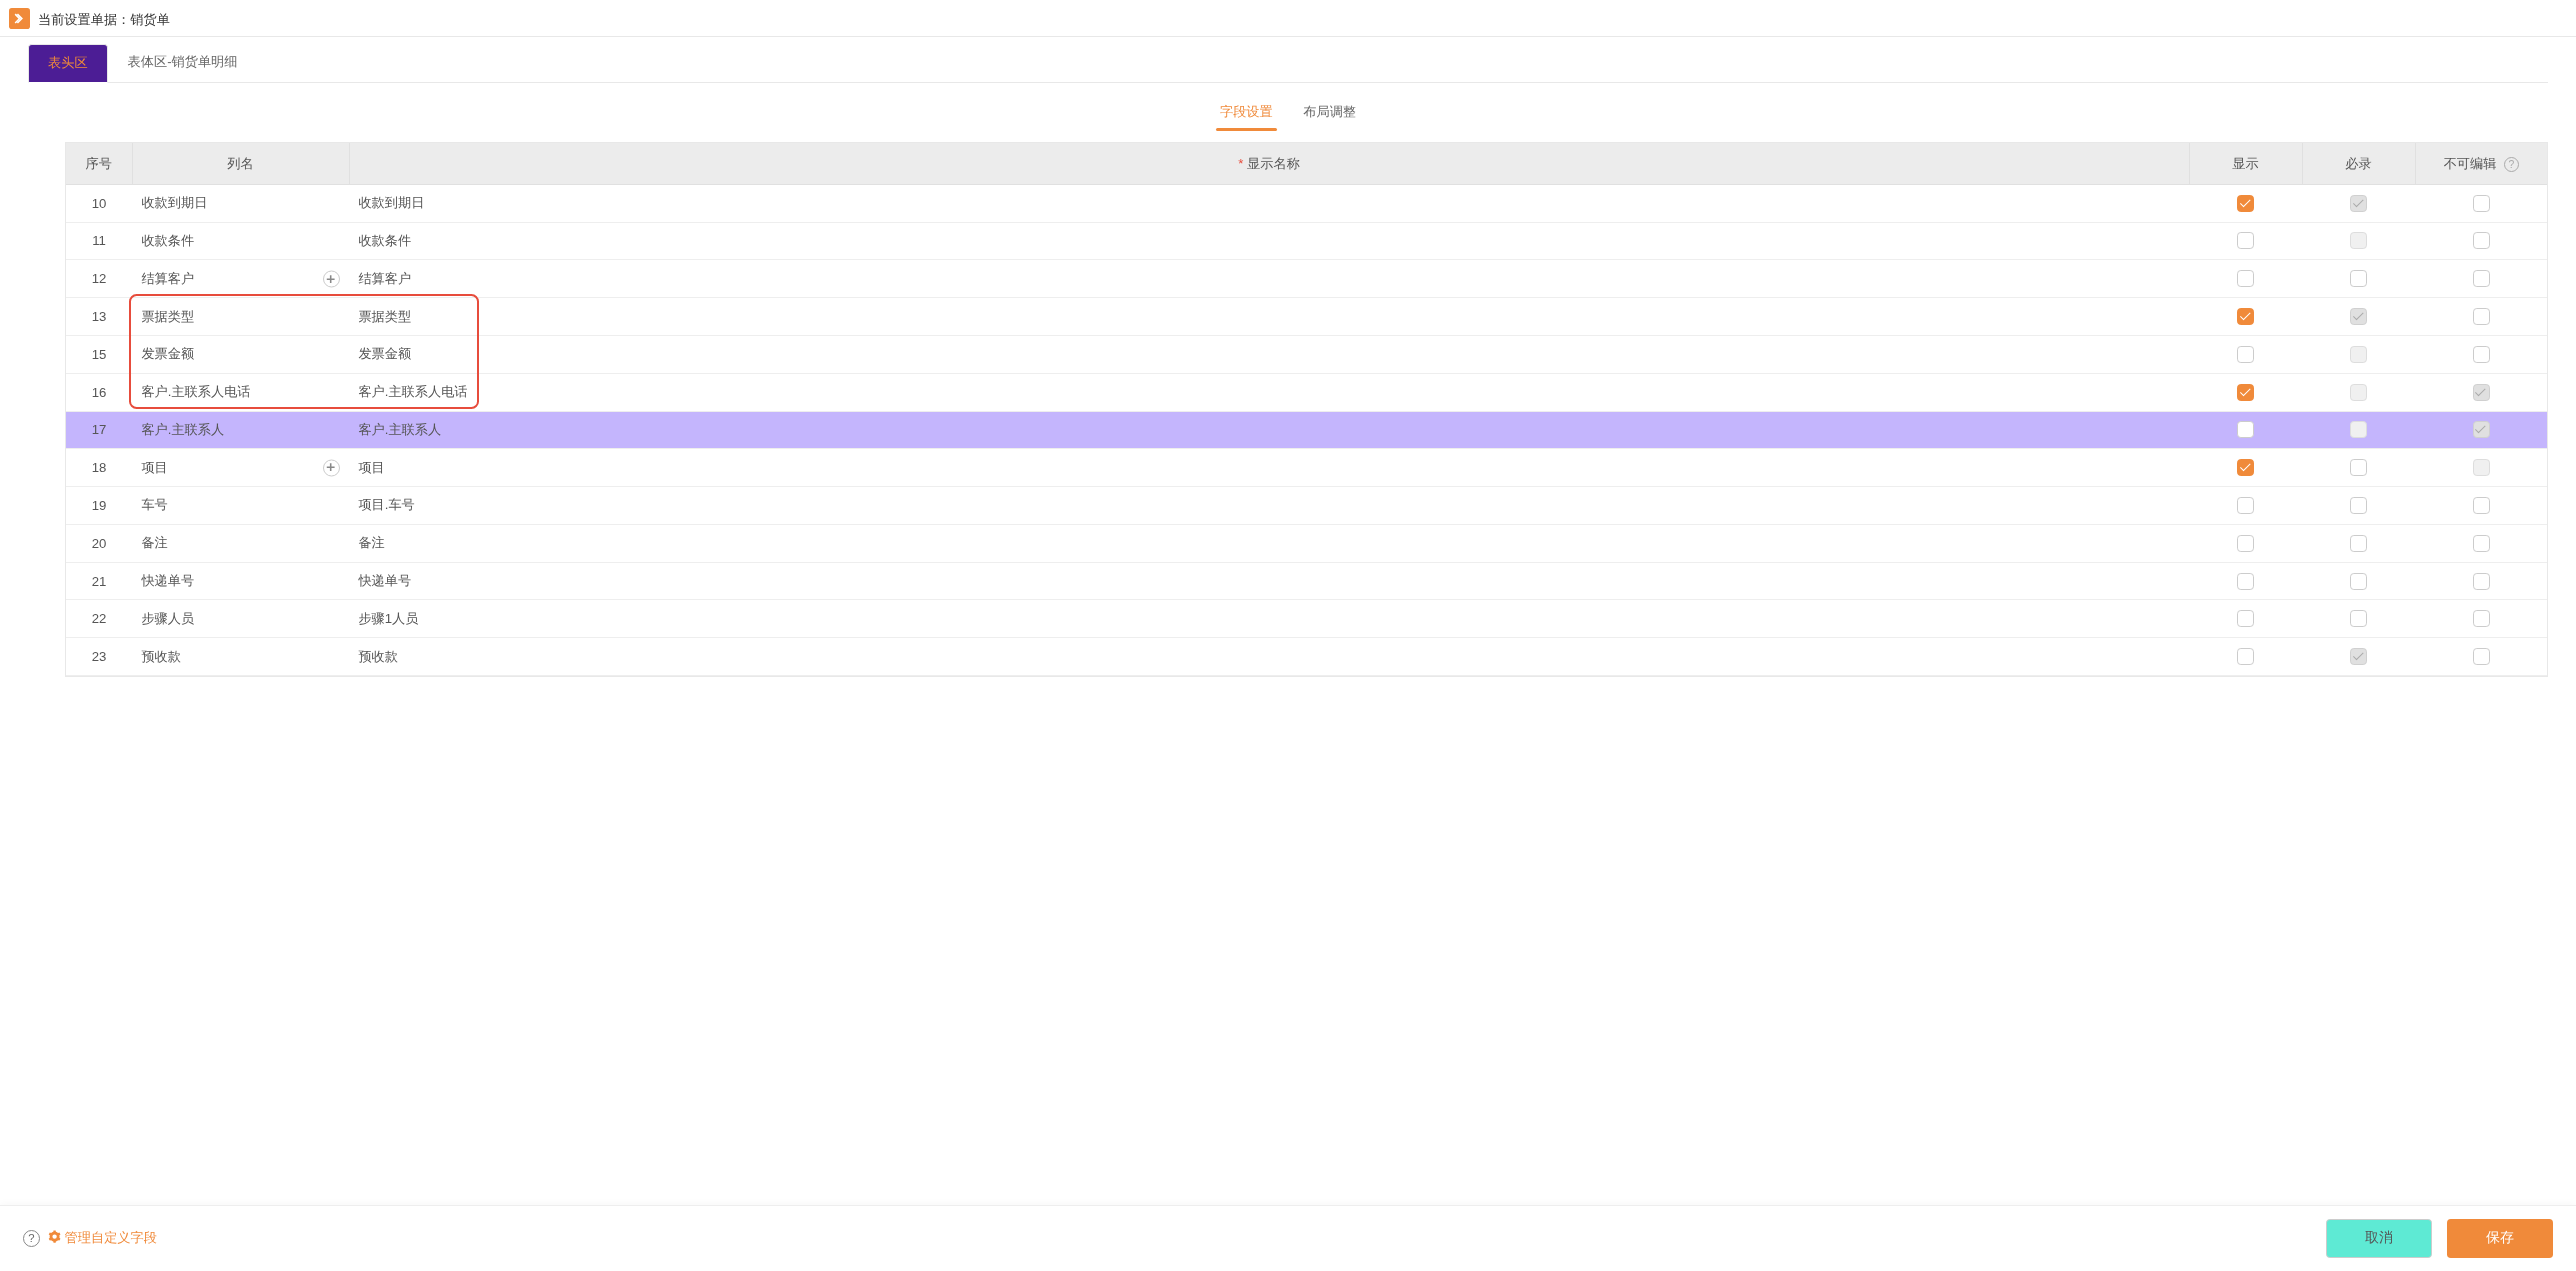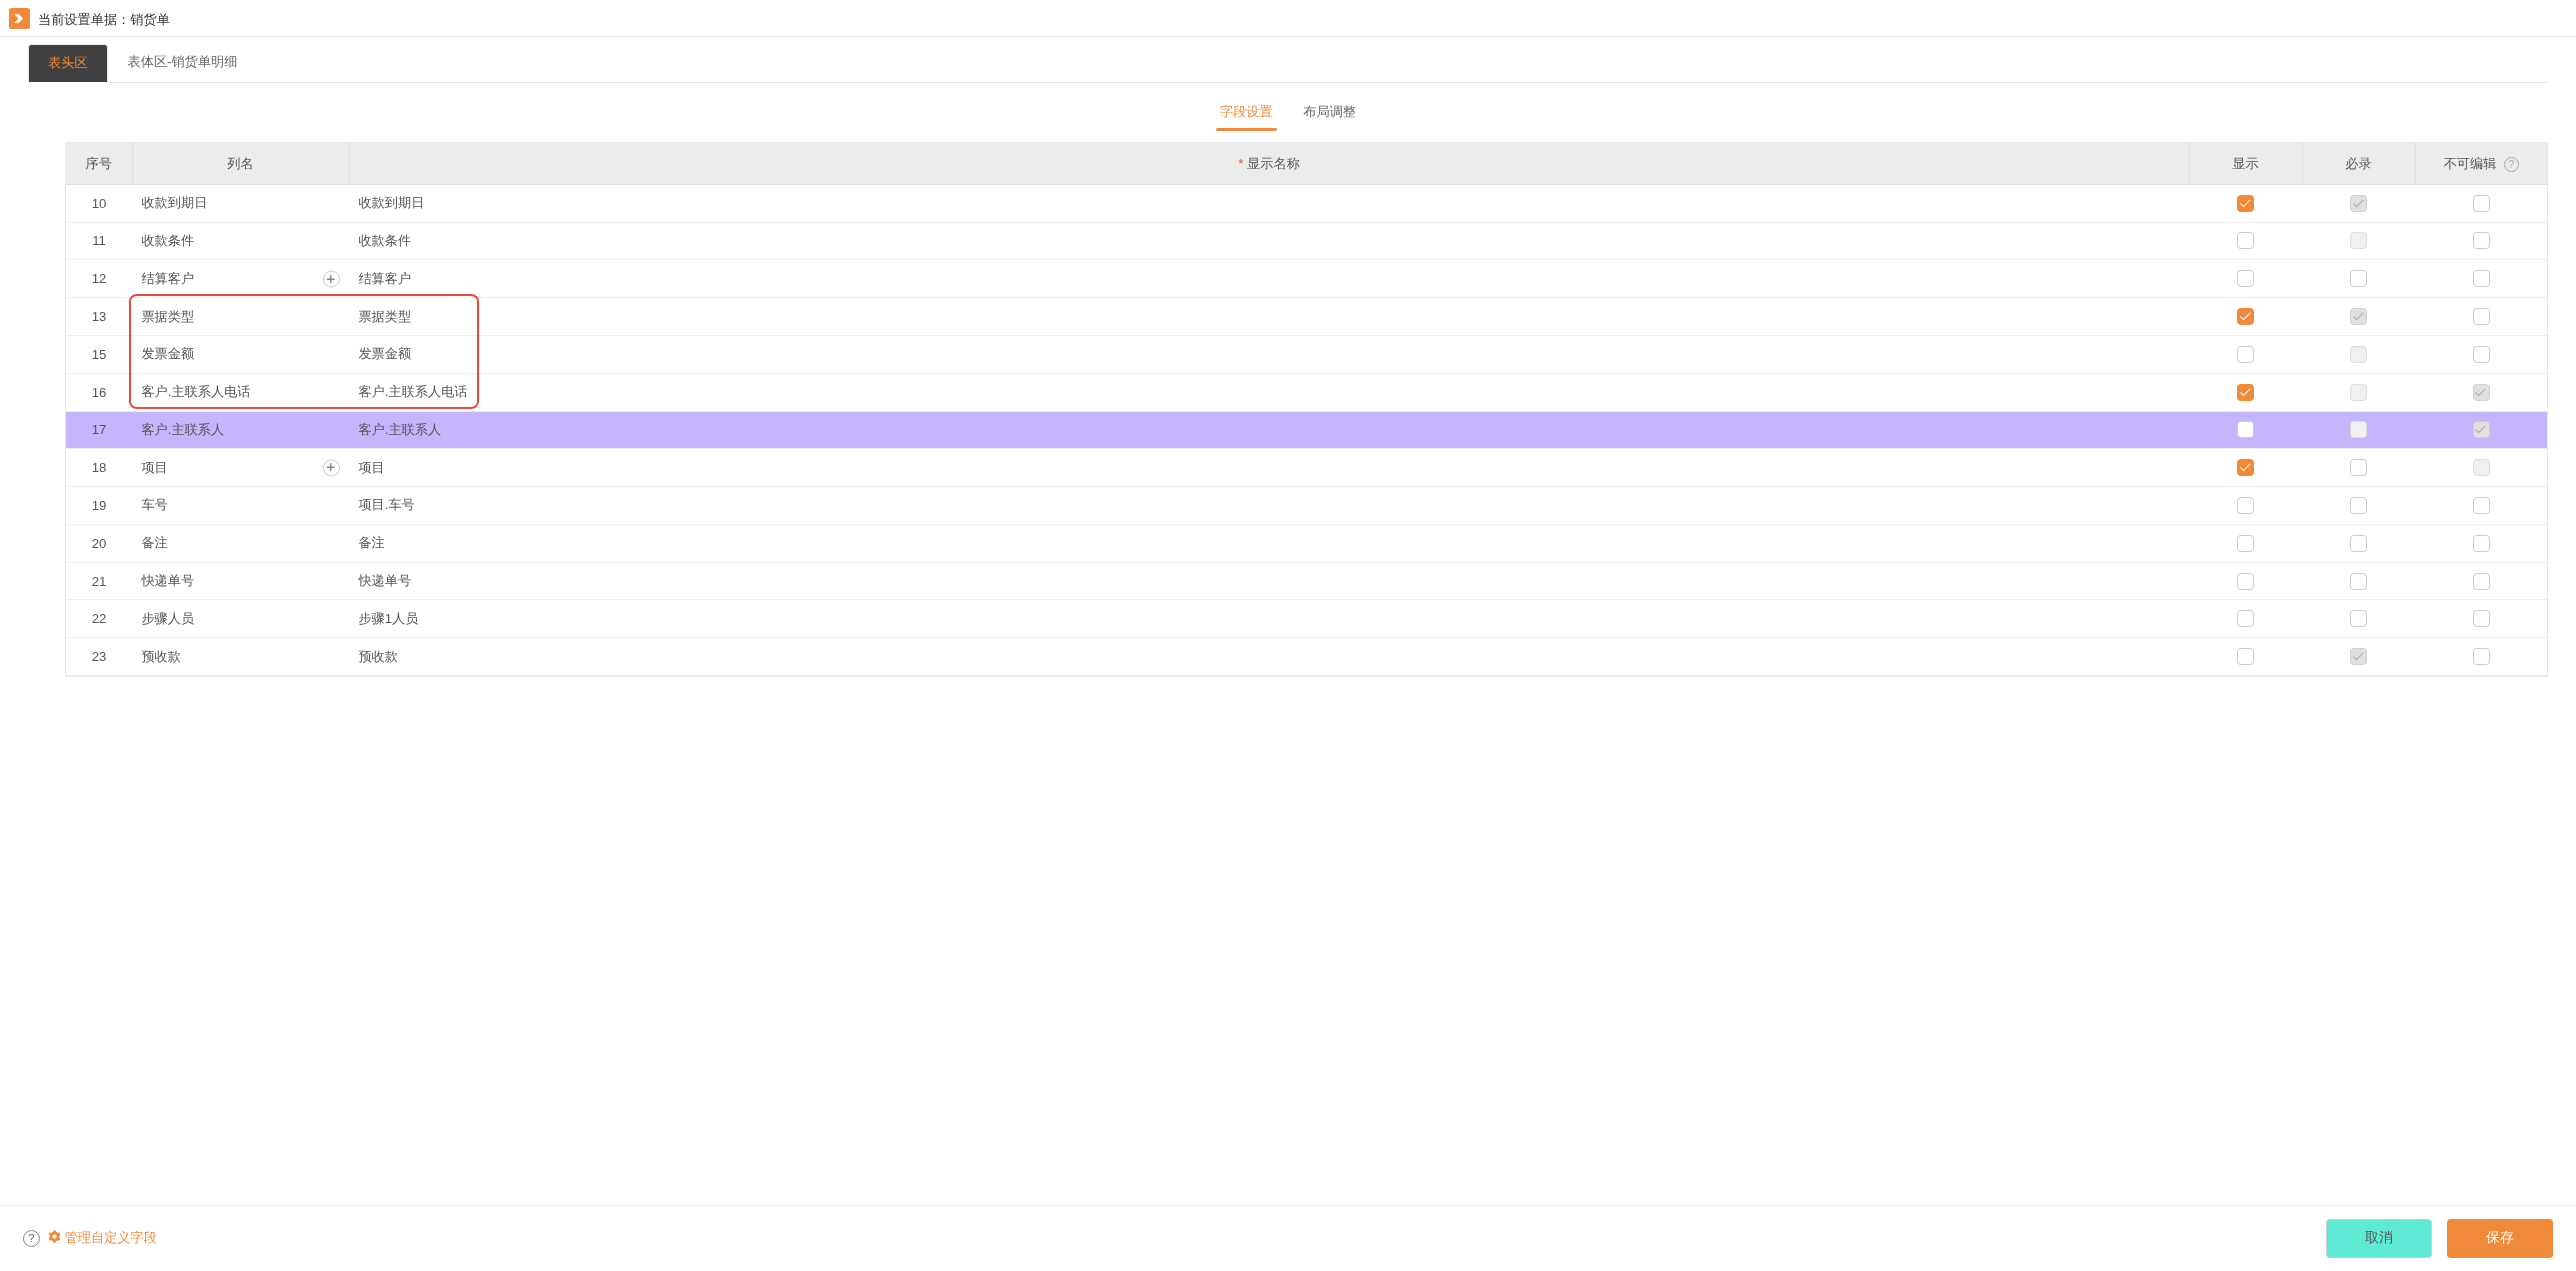--- a/index.html
+++ b/index.html
@@ -56,21 +56,21 @@
       color: #666;
       border: 0.9px solid transparent;
       border-bottom: none;
     }
     .tab.active {
       color: #f08a3a;
       border: 0.9px solid #e8e8e8;
       border-bottom: 0.9px solid #fff;
       border-top-left-radius: 3.8px;
       border-top-right-radius: 3.8px;
-      background: #404040;
+      background: #4c1d95;
       position: relative;
       top: 0.9px;
     }
     .subtabs {
       display: flex;
       justify-content: center;
       padding: 13.2px 0 0 0;
       gap: 23px;
       border-top: 0.9px solid #e8e8e8;
     }

